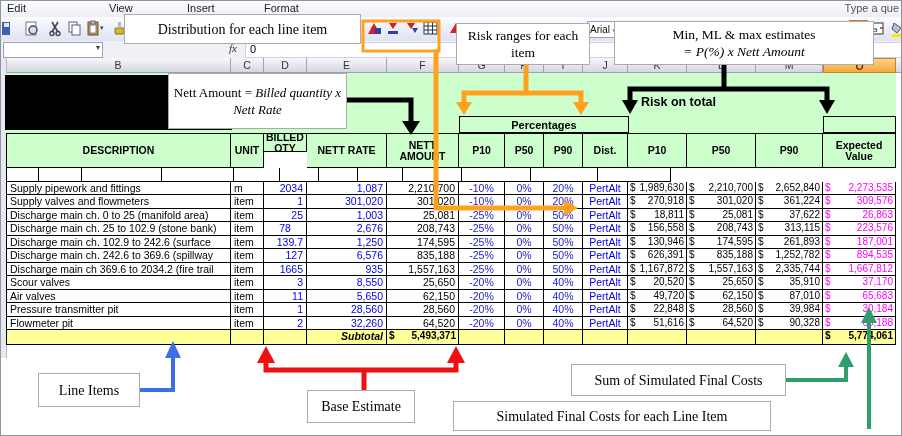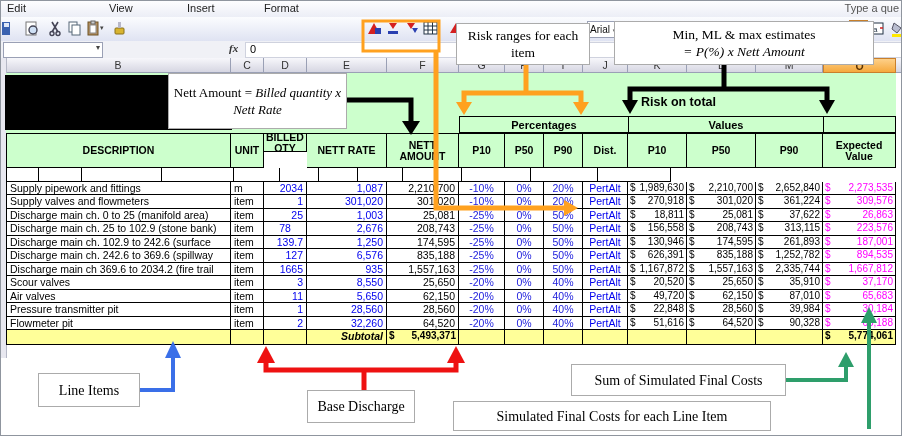--- a/index.html
+++ b/index.html
@@ -15,21 +15,21 @@
            background:linear-gradient(#fbfcfe,#dfe3f2);border-bottom:1px solid #c7c9d8;}
   .tico{position:absolute;top:3px;width:17px;height:17px;}
   .combo{position:absolute;top:4px;height:15px;background:#fff;border:1px solid #9aa0b5;
          font-size:10px;line-height:15px;padding:0 2px;color:#111;}
   #formulabar{position:absolute;left:0;top:40px;width:902px;height:17px;background:#f0f1f6;
               border-bottom:1px solid #b9bccb;}
   #namebox{position:absolute;left:2px;top:1px;width:98px;height:14px;background:#fff;
            border:1px solid #9aa0b5;font-size:10px;}
   #namebox .caret{position:absolute;right:2px;top:0px;font-size:8px;color:#444;}
   #fxlbl{position:absolute;left:228px;top:1px;font-family:"Liberation Serif",serif;
-         font-style:italic;font-weight:bold;font-size:11px;color:#333;}
+         font-style:italic;font-weight:normal;font-size:11px;color:#333;}
   #fbinput{position:absolute;left:244px;top:1px;right:0;height:14px;background:#fff;
            border:1px solid #cfd2de;font-size:11px;padding-left:4px;}
   
   #colstrip{position:absolute;left:0;top:57px;width:902px;height:15px;display:flex;}
   .chd{height:15px;box-sizing:border-box;border-right:1px solid #9aa0b5;border-bottom:1px solid #9aa0b5;
        background:linear-gradient(#f7f7fb,#d6d6e2);font-size:10.5px;text-align:center;
        line-height:14px;color:#333;flex:none;}
   .chd.sel{background:linear-gradient(#fdd089,#f6a93d);border:1px solid #c97f2b;font-weight:bold;color:#5b3200;}
   
   #sheet{position:absolute;left:5px;top:72px;width:890px;}
@@ -165,21 +165,20 @@
       <div class="chd" style="flex: 1 1 0%;"></div>
     </div>
 
   <div id="leftsliver"></div>
   <div id="sheet">
     <div id="banner"></div>
     <div id="redact"></div>
 
     <div style="position:absolute;left:0;top:43px;width:890px;height:17px;background:#ccffcc;">
       <div class="gh" style="left:453px;width:170px">Percentages</div>
-      <div class="gh" style="left:622px;width:196px">Values</div>
       <div class="gh" style="left:817px;width:73px"></div>
     </div>
     <div id="grid" style="position:absolute;left:0;top:60px;">
         <div class="srow" style="height: 35px;">
           <div class="cell hdr" style="width: 225px; height: 35px;">DESCRIPTION</div>
           <div class="cell hdr" style="width: 33px; height: 35px;">UNIT</div>
           <div class="cell hdr" style="width: 43px; height: 19px;">BILLED QTY</div>
           <div class="cell hdr" style="width: 80px; height: 35px;">NETT RATE</div>
           <div class="cell hdr" style="width: 72px; height: 35px;">NETT AMOUNT</div>
           <div class="cell hdr" style="width: 46px; height: 35px;">P10</div>
@@ -555,34 +554,37 @@
 
     <polyline points="783,379 845,379 845,364" fill="none" stroke="#2e9e6b" stroke-width="4"></polyline>
     <polygon points="845,351 837,366 853,366" fill="#2e9e6b"></polygon>
 
     <line x1="868" y1="428" x2="868" y2="320" stroke="#2e9e6b" stroke-width="4"></line>
     <polygon points="868,306 860,322 876,322" fill="#2e9e6b"></polygon>
   </svg>
 
   <div id="riskontotal">Risk on total</div>
 
+  <div class="callout" style="left:123px;top:13px;width:235px;height:28px">
+      <span>Distribution for each line item</span>
+    </div>
   <div class="callout" style="left:455px;top:22px;width:132px;height:40px;font-size:13.5px">
       <span>Risk ranges for each item</span>
     </div>
   <div class="callout" style="left:613px;top:20px;width:258px;height:42px;font-size:13.5px">
     <span><span>Min, ML &amp; max estimates</span><br><i>= P(%) x Nett Amount</i></span>
   </div>
   <div class="callout" style="left:167px;top:72px;width:177px;height:54px;font-size:13px;z-index:46">
     <span><span>Nett Amount =</span> <i>Billed quantity x Nett Rate</i></span>
   </div>
   <div class="callout" style="left:37px;top:372px;width:100px;height:32px">
       <span>Line Items</span>
     </div>
   <div class="callout" style="left:306px;top:389px;width:106px;height:31px">
-      <span>Base Discharge</span>
+      <span>Base Estimate</span>
     </div>
   <div class="callout" style="left:570px;top:363px;width:213px;height:30px">
       <span>Sum of Simulated Final Costs</span>
     </div>
   <div class="callout" style="left:452px;top:400px;width:316px;height:28px">
       <span>Simulated Final Costs for each Line Item</span>
     </div>
 </div>
 
 </body></html>

